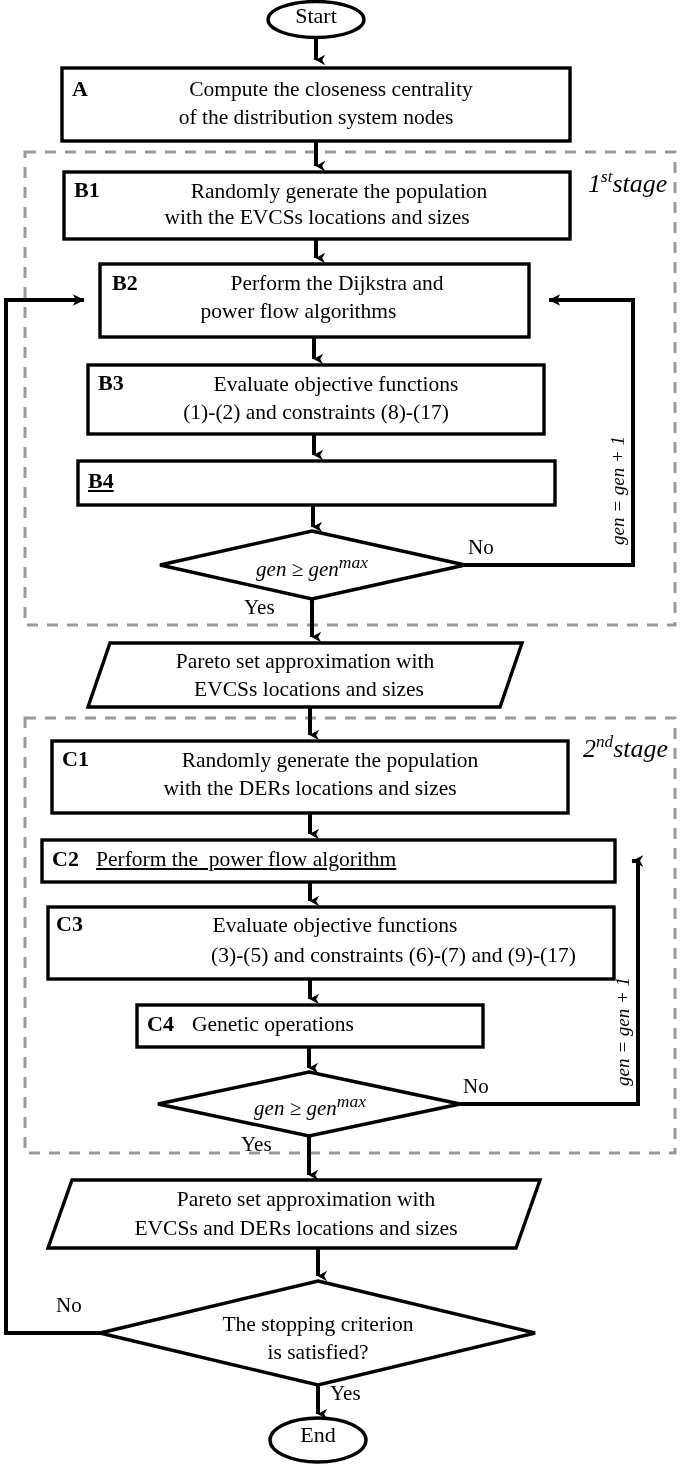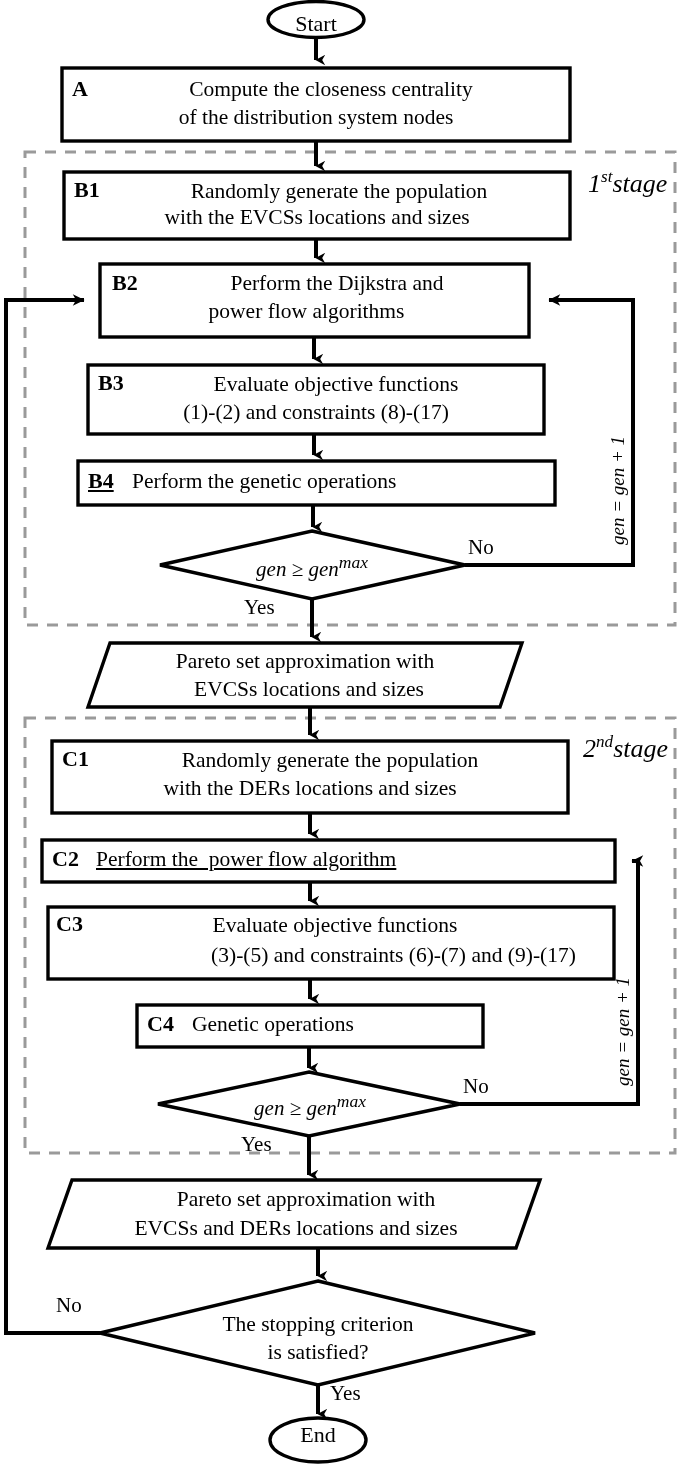--- a/index.html
+++ b/index.html
@@ -115,41 +115,40 @@
     <line x1="318" y1="1248" x2="318" y2="1276" stroke="#000" stroke-width="4" marker-end="url(#arrowdown)"></line>
     <line x1="318" y1="1385" x2="318" y2="1414" stroke="#000" stroke-width="4" marker-end="url(#arrowdown)"></line>
 
     <path d="M465,565 L633,565 L633,300 L549,300" fill="none" stroke="#000" stroke-width="4" marker-end="url(#arrowhead)"></path>
 
     <path d="M460,1104 L638,1104 L638,861 L632,861" fill="none" stroke="#000" stroke-width="4" marker-end="url(#arrowhead)"></path>
 
     <path d="M100,1333 L6,1333 L6,300 L84,300" fill="none" stroke="#000" stroke-width="4" marker-end="url(#arrowhead)"></path>
   </svg>
 
-  <div class="lbl term-text" style="left:268px; top:5px; width:96px;margin-top:8px;">Start</div>
+  <div class="lbl term-text" style="left:268px; top:5px; width:96px;">Start</div>
   <div class="lbl term-text" style="left:270px; top:1424px; width:96px;">End</div>
 
   <div class="lbl tag" style="left:72px; top:78px; width:30px; text-align:left;">A</div>
   <div class="lbl box-text" style="left:106px; top:78px; width:450px;">Compute the closeness centrality</div>
   <div class="lbl box-text" style="left:62px; top:106px; width:508px;">of the distribution system nodes</div>
 
   <div class="lbl tag" style="left:74px; top:179px; width:40px; text-align:left;">B1</div>
   <div class="lbl box-text" style="left:118px; top:180px; width:442px;">Randomly generate the population</div>
   <div class="lbl box-text" style="left:64px; top:206px; width:506px;">with the EVCSs locations and sizes</div>
 
   <div class="lbl tag" style="left:112px; top:272px; width:40px; text-align:left;">B2</div>
   <div class="lbl box-text" style="left:156px; top:272px; width:362px;">Perform the Dijkstra and</div>
-  <div class="lbl box-text" style="left:92px; top:300px; width:429px;">power flow algorithms</div>
+  <div class="lbl box-text" style="left:84px; top:300px; width:429px;">power flow algorithms</div>
 
   <div class="lbl tag" style="left:98px; top:372px; width:40px; text-align:left;">B3</div>
   <div class="lbl box-text" style="left:140px; top:373px; width:392px;">Evaluate objective functions</div>
   <div class="lbl box-text" style="left:88px; top:401px; width:456px;">(1)-(2) and constraints (8)-(17)</div>
 
   <div class="lbl tag" style="left:88px; top:470px; width:40px; text-align:left;text-decoration:underline;">B4</div>
-  <div class="lbl box-text" style="left:132px; top:470px; width:390px; text-align:left;">Perform the genetic operations</div>
 
   <div class="lbl tag" style="left:62px; top:748px; width:40px; text-align:left;">C1</div>
   <div class="lbl box-text" style="left:104px; top:749px; width:452px;">Randomly generate the population</div>
   <div class="lbl box-text" style="left:52px; top:777px; width:516px;">with the DERs locations and sizes</div>
 
   <div class="lbl tag" style="left:52px; top:848px; width:40px; text-align:left;">C2</div>
   <div class="lbl box-text" style="left:96px; top:848px; width:470px; text-align:left;text-decoration:underline;">Perform the  power flow algorithm</div>
 
   <div class="lbl tag" style="left:56px; top:913px; width:40px; text-align:left;">C3</div>
   <div class="lbl box-text" style="left:110px; top:914px; width:450px;">Evaluate objective functions</div>

